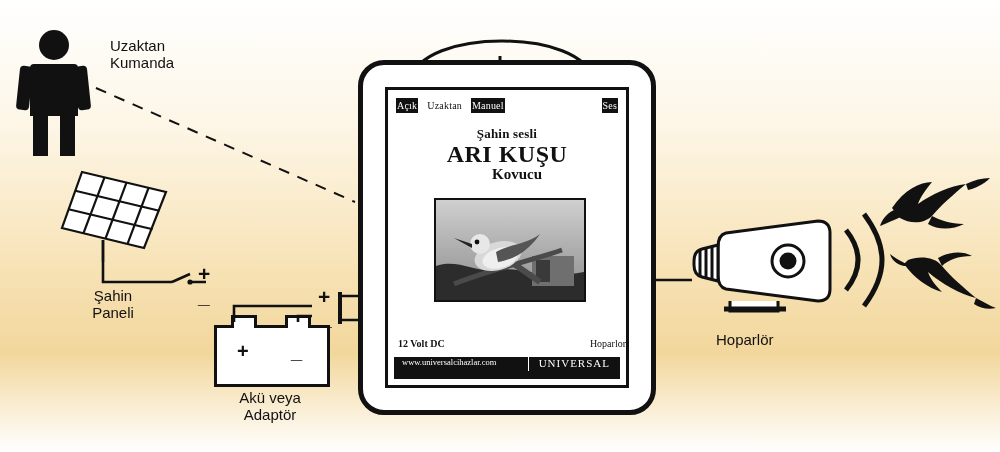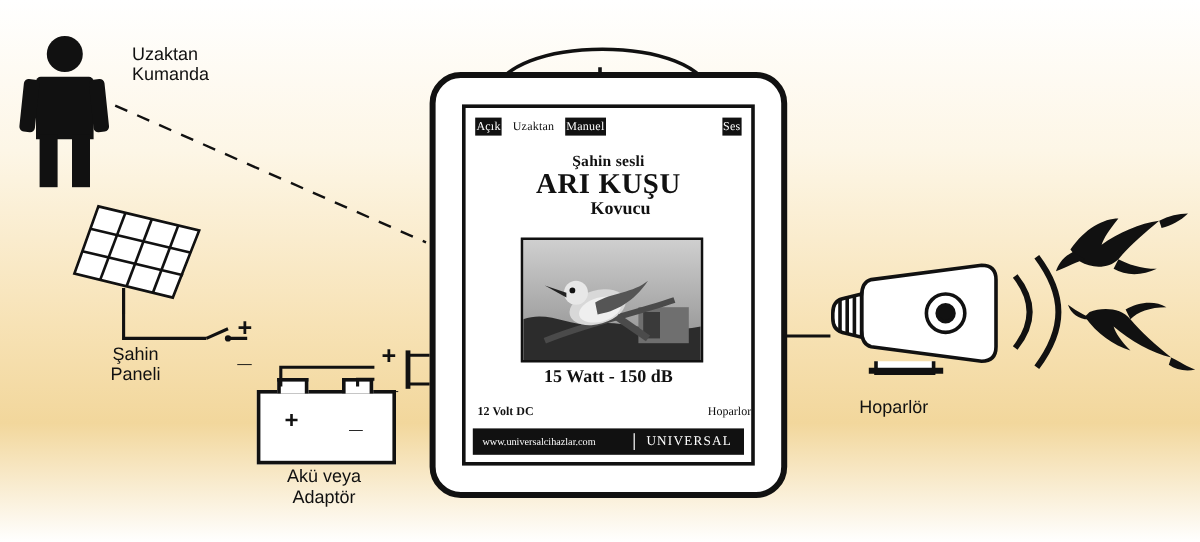--- a/index.html
+++ b/index.html
@@ -52,21 +52,21 @@
   }
   .pill.plain{background:#fff;color:#111;}
   .title-wrap{position:absolute;left:0;right:0;top:36px;text-align:center;font-family:"Liberation Serif", serif;}
   .t1{font-size:13px;font-weight:bold;letter-spacing:.2px;}
   .t2{font-size:24px;font-weight:bold;letter-spacing:.5px;margin-top:-1px;}
   .t3{font-size:15px;font-weight:bold;margin-top:-2px;padding-left:20px;}
   .photo{position:absolute;left:46px;top:108px;width:148px;height:100px;border:2px solid #111;overflow:hidden;background:#9a9a9a;}
   .watt{position:absolute;left:0;right:0;top:216px;text-align:center;font-family:"Liberation Serif", serif;font-size:15px;font-weight:bold;}
   .volt{position:absolute;left:10px;top:248px;font-family:"Liberation Serif", serif;font-size:10px;font-weight:bold;}
   .hopar{position:absolute;right:0;top:248px;font-family:"Liberation Serif", serif;font-size:10px;font-weight:normal;}
-  .footer{position:absolute;left:6px;right:6px;bottom:6px;height:22px;background:#111;color:#fff;display:flex;align-items:center;}
+  .footer{position:absolute;left:6px;right:6px;bottom:6px;height:22px;background:#111;color:#fff;display:flex;}
   .footer .url{font-size:8.5px;font-family:"Liberation Serif", serif;padding-left:8px;flex:1;}
   .footer .sep{width:1px;height:14px;background:#fff;}
   .footer .brand{font-size:11px;font-family:"Liberation Serif", serif;letter-spacing:1px;padding:0 10px;}
 
   
   .speaker{left:690px;top:215px;width:150px;height:90px;}
 
   
   .svglayer{position:absolute;left:0;top:0;width:1000px;height:452px;pointer-events:none;}
 </style>
@@ -184,21 +184,20 @@
           <ellipse cx="62" cy="56" rx="24" ry="14" fill="#d8d8d8" transform="rotate(-16 62 56)"></ellipse>
           <ellipse cx="64" cy="58" rx="18" ry="10" fill="#efefef" transform="rotate(-16 64 58)"></ellipse>
           <circle cx="44" cy="44" r="10" fill="#e7e7e7"></circle>
           <circle cx="41" cy="42" r="2.4" fill="#111"></circle>
           <path d="M36,44 L18,38 L36,48 Z" fill="#222"></path>
           <path d="M60,52 C74,44 92,44 104,34 C92,52 76,60 62,62 Z" fill="#555"></path>
           <path d="M78,64 L104,82" stroke="#4b4b4b" stroke-width="6" fill="none"></path>
         </svg>
       </div>
 
-      <div class="watt">15 Watt - 150 dB</div>
       <div class="volt">12 Volt DC</div>
       <div class="hopar">Hoparlor</div>
 
       <div class="footer">
         <span class="url">www.universalcihazlar.com</span>
         <span class="sep"></span>
         <span class="brand">UNIVERSAL</span>
       </div>
 
     </div>

